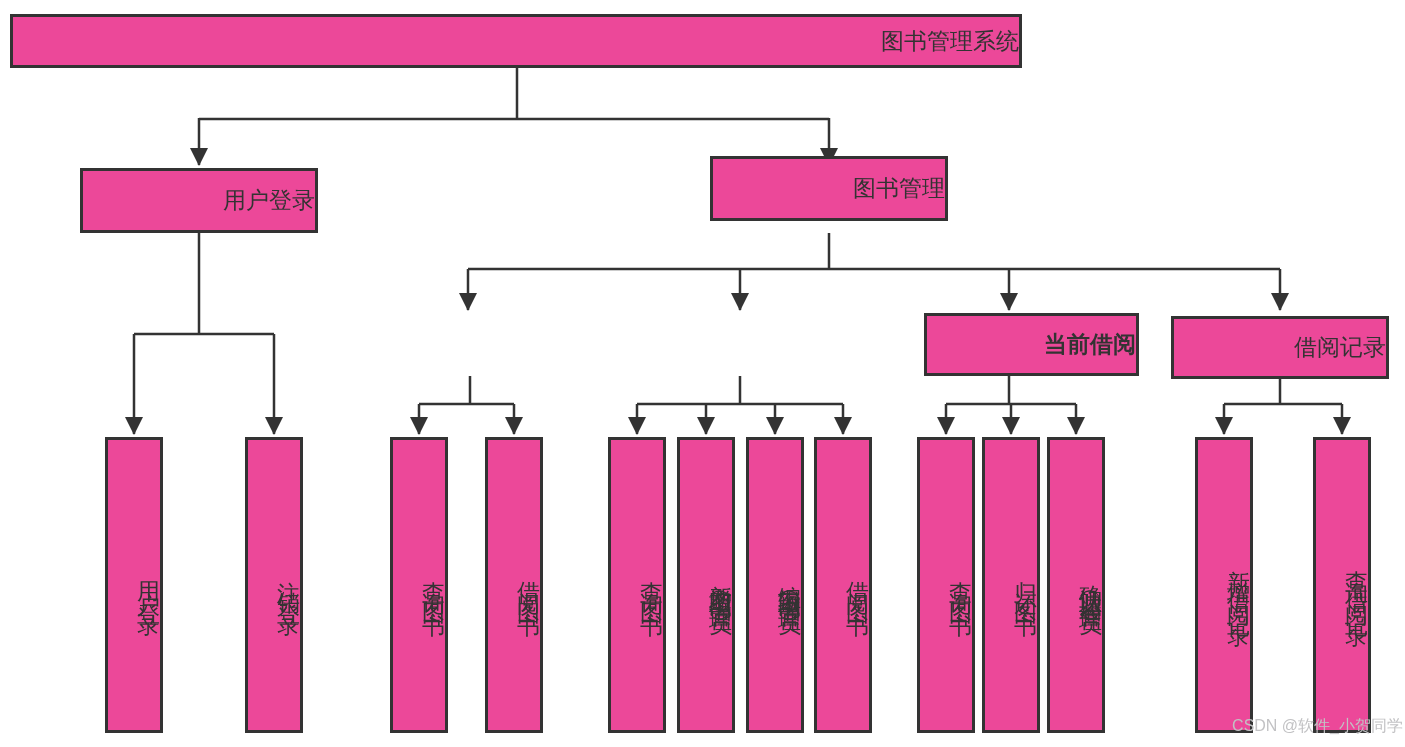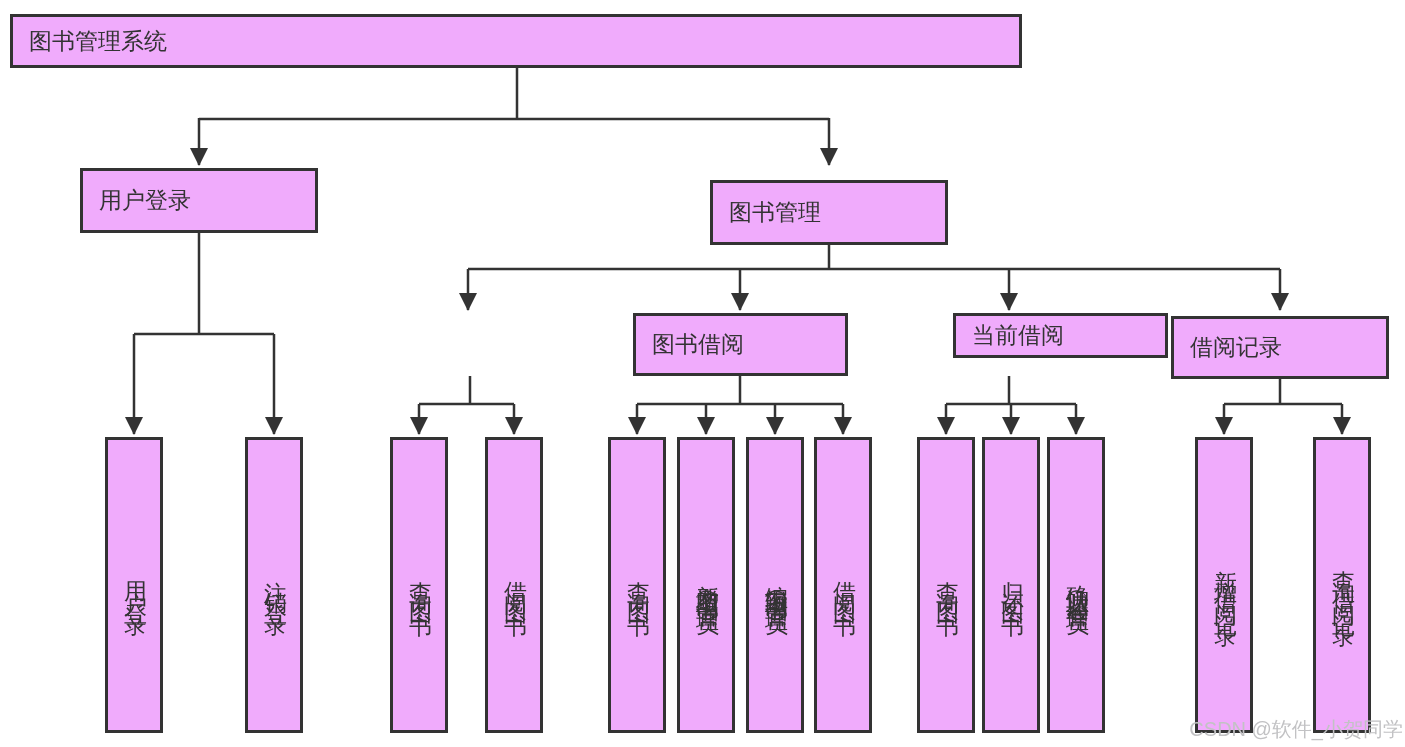--- a/index.html
+++ b/index.html
@@ -12,39 +12,39 @@
     overflow: hidden;
   }
   .connectors {
     position: absolute;
     left: 0; top: 0;
     width: 1405px; height: 747px;
   }
   .box {
     position: absolute;
     box-sizing: border-box;
-    background: #f0abfc;
+    background: #ec4899;
     border: 3px solid #333333;
     color: #333333;
     display: flex;
     align-items: center;
-    justify-content: flex-start;
+    justify-content: flex-end;
     font-size: 23px;
     text-align: center;
     padding-left: 16px;
   }
   
   .pos-root   { left: 10px;   top: 14px;  width: 1012px; height: 54px; }
   
   .pos-l2a    { left: 80px;   top: 168px; width: 238px;  height: 65px; }
-  .pos-l2b    { left: 710px;  top: 180px; width: 238px;  height: 65px; }
+  .pos-l2b    { left: 710px;  top: 156px; width: 238px;  height: 65px; }
   
   .pos-l3a    { left: 361px;  top: 313px; width: 218px;  height: 63px; }
   .pos-l3b    { left: 633px;  top: 313px; width: 215px;  height: 63px; }
-  .pos-l3c    { left: 953px;  top: 313px; width: 215px;  height: 45px; }
+  .pos-l3c    { left: 924px;  top: 313px; width: 215px;  height: 63px; font-weight: bold; }
   .pos-l3d    { left: 1171px; top: 316px; width: 218px;  height: 63px; }
   
   .leaf { top: 437px; width: 58px; height: 296px; }
   .pos-a1 { left: 105px; }  .pos-a2 { left: 245px; }
   .pos-b1 { left: 390px; }  .pos-b2 { left: 485px; }
   .pos-c1 { left: 608px; }  .pos-c2 { left: 677px; }
   .pos-c3 { left: 746px; }  .pos-c4 { left: 814px; }
   .pos-d1 { left: 917px; }  .pos-d2 { left: 982px; }
   .pos-d3 { left: 1047px; }
   .pos-e1 { left: 1195px; } .pos-e2 { left: 1313px; }
@@ -55,21 +55,21 @@
     font-size: 23px;
     line-height: 1;
     white-space: nowrap;
   }
   .vlabel.long { letter-spacing: 4px; }
   .watermark {
     position: absolute;
     left: 1181px;
     top: 716px;
     width: 222px;
-    font-size: 20px;
+    font-size: 16px;
     color: #c2c2c4;
     text-align: right;
     white-space: nowrap;
     z-index: 5;
   }
 </style>
 </head>
 <body>
 
 <div class="canvas">
@@ -121,23 +121,20 @@
     <span>图书管理系统</span>
   </div>
 
   <div class="box pos-l2a">
     <span>用户登录</span>
   </div>
   <div class="box pos-l2b">
     <span>图书管理</span>
   </div>
 
-  <div class="box pos-l3b">
-    <span>图书借阅</span>
-  </div>
   <div class="box pos-l3c">
     <span>当前借阅</span>
   </div>
   <div class="box pos-l3d">
     <span>借阅记录</span>
   </div>
 
   <div class="box leaf pos-a1">
     <span class="vlabel">用户登录</span>
   </div>

